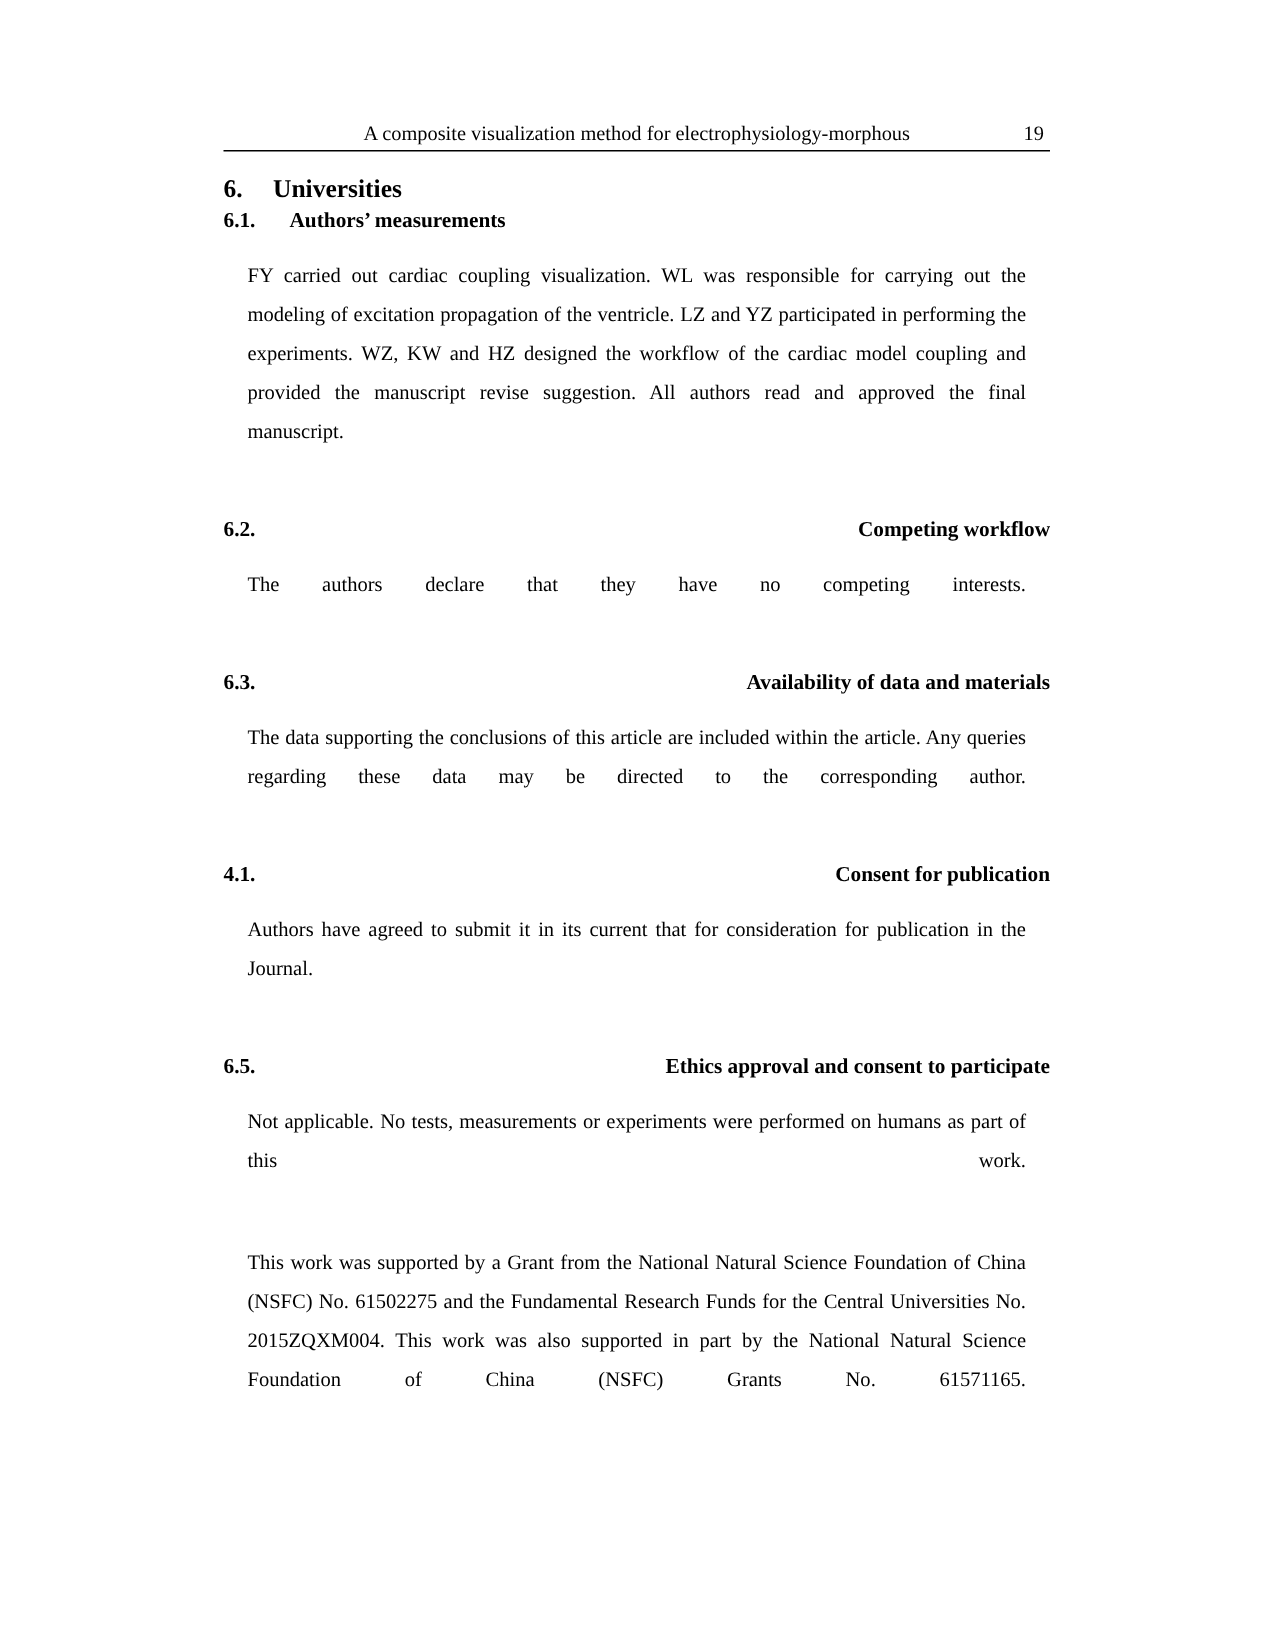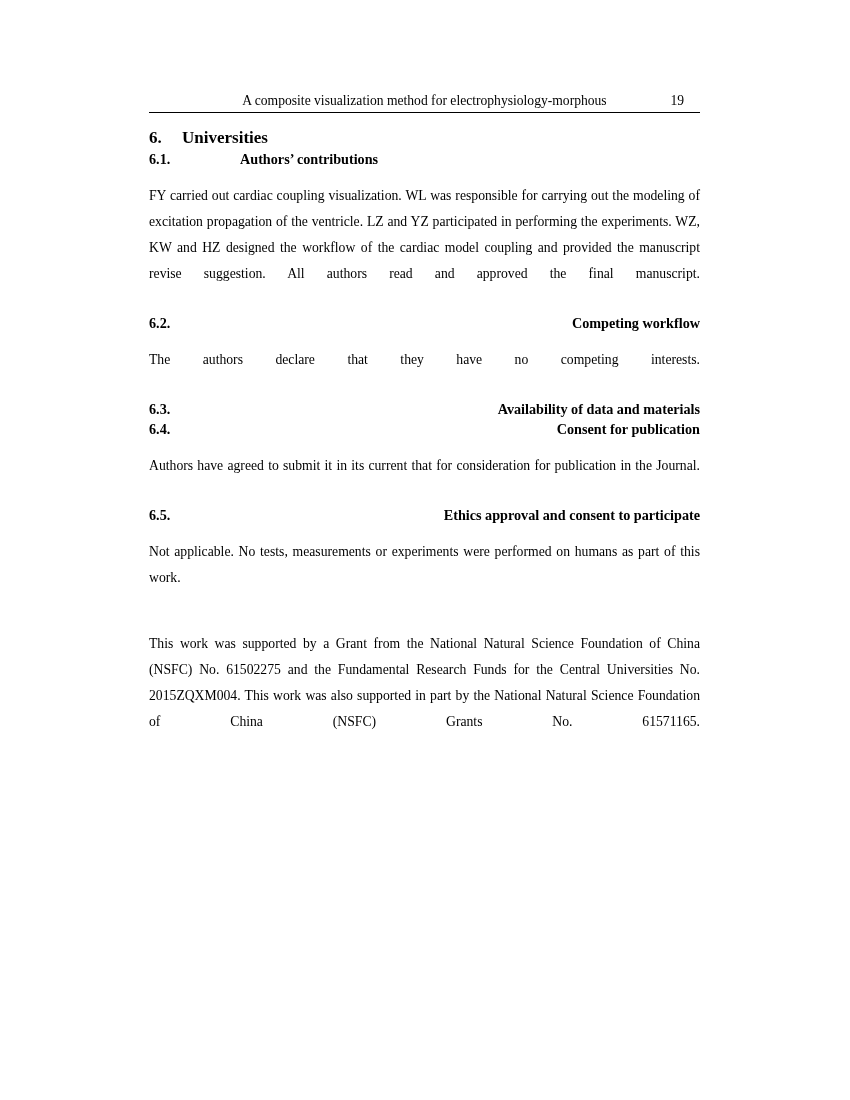--- a/index.html
+++ b/index.html
@@ -34,25 +34,24 @@
   .runhead {
     position: relative;
     height: 21px;
     font-size: 13.6px;
     line-height: 21px;
   }
   .runhead-title {
     display: block;
     text-align: center;
     white-space: nowrap;
-    margin-top: 12px;
   }
   .runhead-page {
     position: absolute;
-    right: 16px;
+    right: 4px;
     top: 0;
     font-size: 13.6px;
   }
   .runhead-rule {
     width: 551px;
     height: 0;
     border-top: 1.4px solid #000;
     margin-top: 1px;
   }
 
@@ -71,28 +70,28 @@
   h2.subsec {
     font-size: 14.2px;
     font-weight: bold;
     margin: 0;
     padding: 0;
     line-height: 20px;
     display: flex;
   }
   h2.subsec .num { width: 44px; flex: 0 0 44px; }
 
-  .sp-6-1  { margin-top: 27px; gap: 47px; }
+  .sp-6-1  { margin-top: 27px; }
   .sp-sub  { margin-top: 38px; justify-content: space-between; }
 
   
   p.body {
     font-size: 13.7px;
     line-height: 26px;
-    margin: 0;
+    margin: 16px;
     padding: 0;
     text-align: justify;
     text-justify: inter-word;
     margin-top: 14px;
   }
 
   
   p.body::after {
     content: "";
     display: inline-block;
@@ -111,37 +110,38 @@
     </div>
     <div class="runhead-rule"></div>
 
     <h1 class="sec">
       <span class="num">6.</span>
       <span>Universities</span>
     </h1>
 
     <h2 class="subsec sp-6-1">
       <span class="num">6.1.</span>
-      <span>Authors’ contributions</span>
+      <span>Authors’ measurements</span>
     </h2>
     <p class="body">FY carried out cardiac coupling visualization. WL was responsible for carrying out the modeling of excitation propagation of the ventricle. LZ and YZ participated in performing the experiments. WZ, KW and HZ designed the workflow of the cardiac model coupling and provided the manuscript revise suggestion. All authors read and approved the final manuscript.</p>
 
     <h2 class="subsec sp-sub">
       <span class="num">6.2.</span>
       <span>Competing workflow</span>
     </h2>
     <p class="body">The authors declare that they have no competing interests.</p>
 
     <h2 class="subsec sp-sub">
       <span class="num">6.3.</span>
       <span>Availability of data and materials</span>
     </h2>
+    <p class="body">The data supporting the conclusions of this article are included within the article. Any queries regarding these data may be directed to the corresponding author.</p>
 
     <h2 class="subsec sp-sub">
-      <span class="num">6.4.</span>
+      <span class="num">4.1.</span>
       <span>Consent for publication</span>
     </h2>
     <p class="body">Authors have agreed to submit it in its current that for consideration for publication in the Journal.</p>
 
     <h2 class="subsec sp-sub">
       <span class="num">6.5.</span>
       <span>Ethics approval and consent to participate</span>
     </h2>
     <p class="body">Not applicable. No tests, measurements or experiments were performed on humans as part of this work.</p>
 

